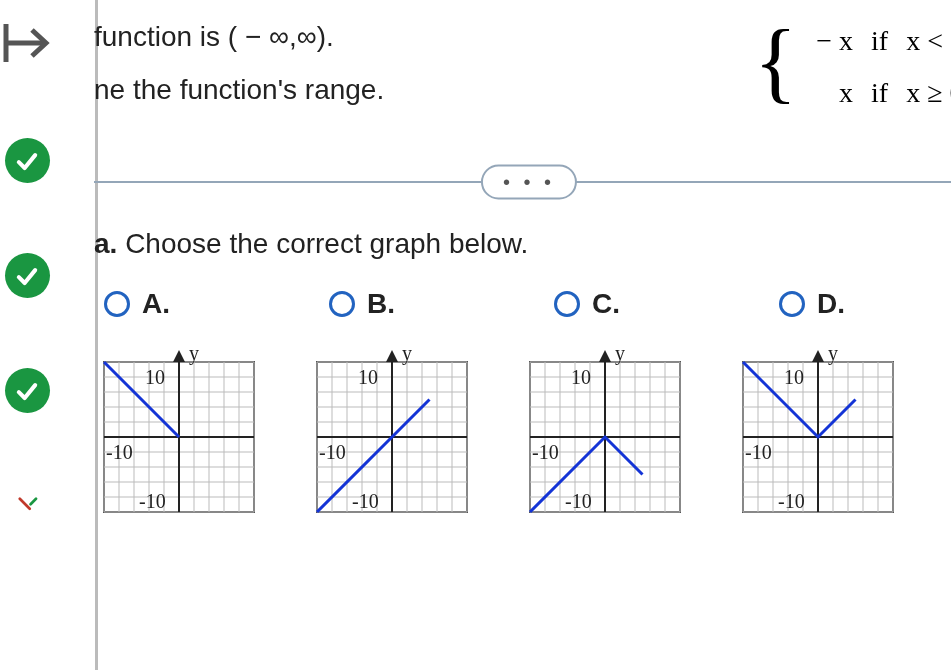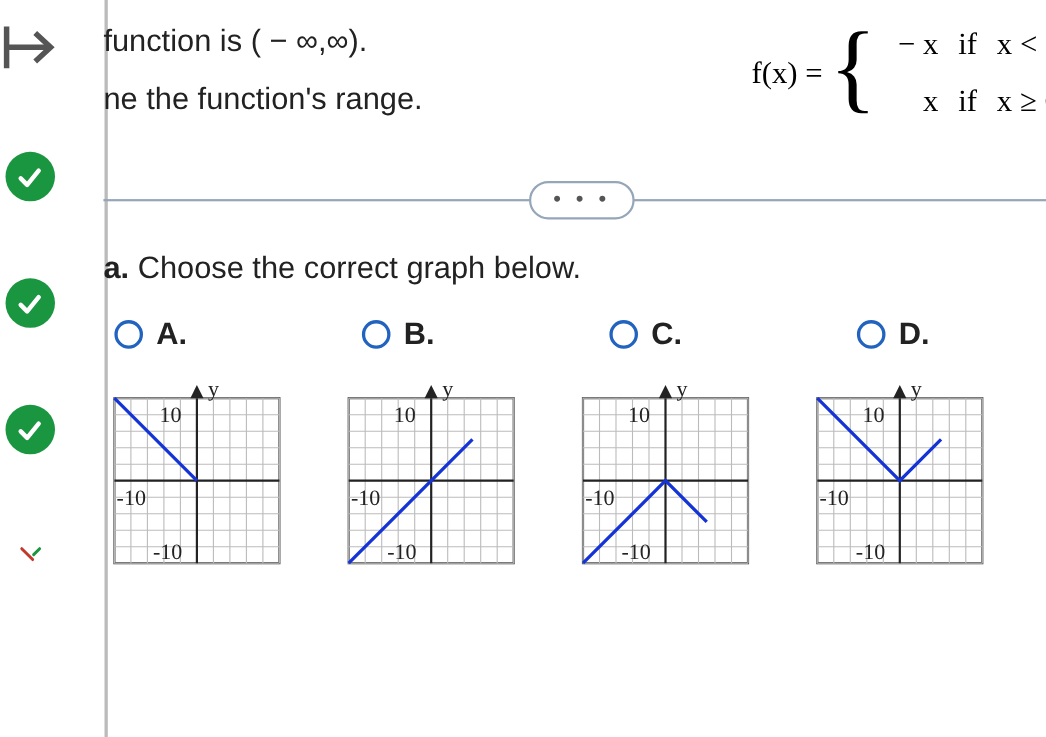--- a/index.html
+++ b/index.html
@@ -179,21 +179,20 @@
 <div class="divider-vert"></div>
 
 <div class="main">
 
   <div class="problem-text">
     <div>function is ( − ∞,∞).</div>
     <div>ne the function's range.</div>
   </div>
 
   <div class="formula-block">
-    <span>f(x) =</span>
     <span class="brace">{</span>
     <div class="piecewise">
       <div class="piece-row">
         <span class="expr">− x</span>
         <span>if</span>
         <span class="cond">x &lt; 0</span>
       </div>
       <div class="piece-row">
         <span class="expr">x</span>
         <span>if</span>

